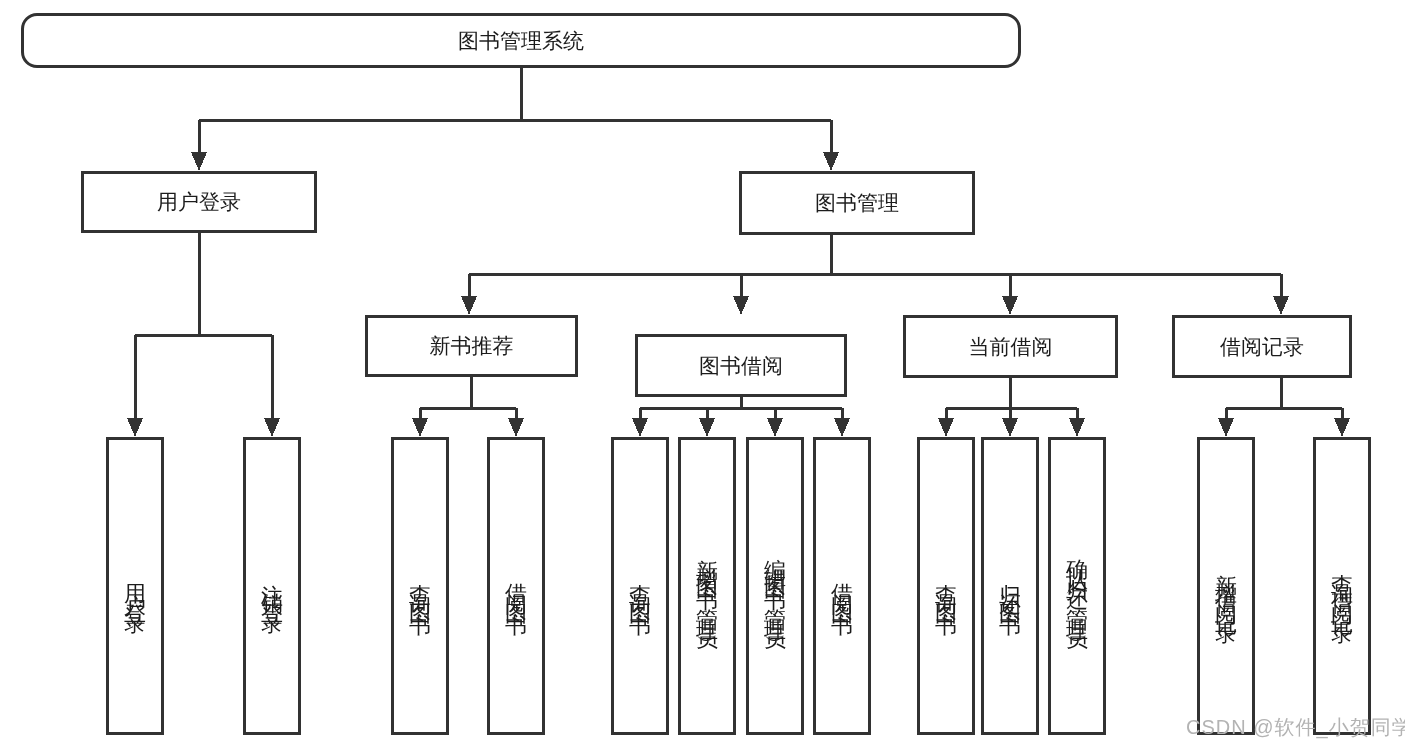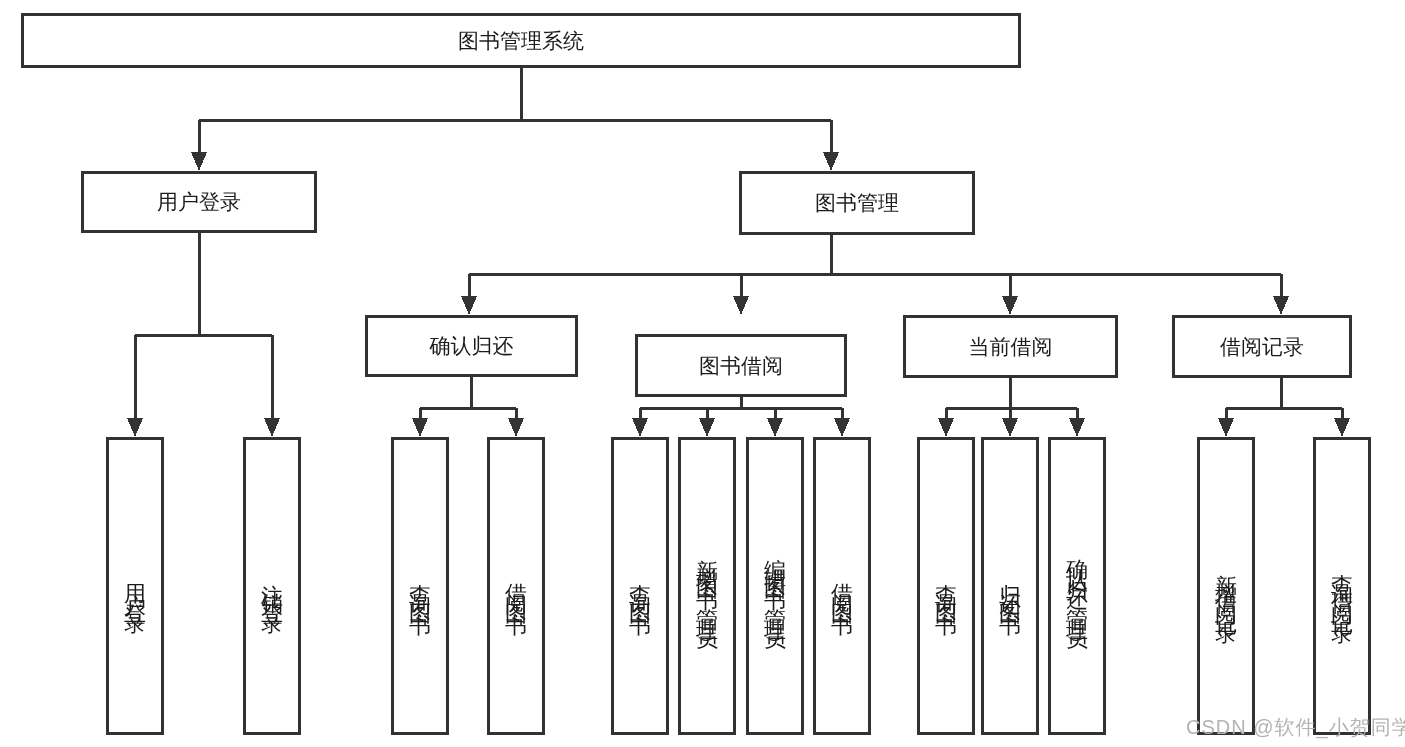--- a/index.html
+++ b/index.html
@@ -27,21 +27,21 @@
     background: #ffffff;
     border: 3px solid #323232;
     display: flex;
     align-items: center;
     justify-content: center;
     color: #1c1c1c;
     font-size: 21px;
     white-space: nowrap;
     z-index: 2;
   }
-  .root  { border-width: 3px; }
+  .root  { border-width: 3px; border-radius: 16px; }
   .leaf {
     top: 437px;
     width: 58px;
     height: 298px;
     writing-mode: vertical-lr;
     text-orientation: mixed;
     letter-spacing: 10px;
     font-size: 22px;
     white-space: normal;
     line-height: 1;
@@ -138,21 +138,21 @@
       <line x1="1342" y1="408" x2="1342" y2="422"></line>
       <polygon points="1334,418 1350,418 1342,437"></polygon>
     </g>
   </svg>
 
   <div class="box root" style="left:21px; top:13px; width:1000px; height:55px;">图书管理系统</div>
 
   <div class="box" style="left:81px; top:171px; width:236px; height:62px;">用户登录</div>
   <div class="box" style="left:712px; top:171px; width:236px; height:64px;margin-left:27px;">图书管理</div>
 
-  <div class="box" style="left:365px; top:315px; width:213px; height:62px;">确认归还</div>
+  <div class="box" style="left:365px; top:315px; width:213px; height:62px;">新书推荐</div>
   <div class="box" style="left:635px; top:334px; width:212px; height:63px;">图书借阅</div>
   <div class="box" style="left:903px; top:315px; width:215px; height:63px;">当前借阅</div>
   <div class="box" style="left:1172px; top:315px; width:180px; height:63px;">借阅记录</div>
 
   <div class="box leaf" style="left:106px;">用户登录</div>
   <div class="box leaf" style="left:243px;">注销登录</div>
   <div class="box leaf" style="left:391px;">查询图书</div>
   <div class="box leaf" style="left:487px;">借阅图书</div>
   <div class="box leaf" style="left:611px;">查询图书</div>
   <div class="box leaf" style="left:678px;">新增图书（管理员）</div>

